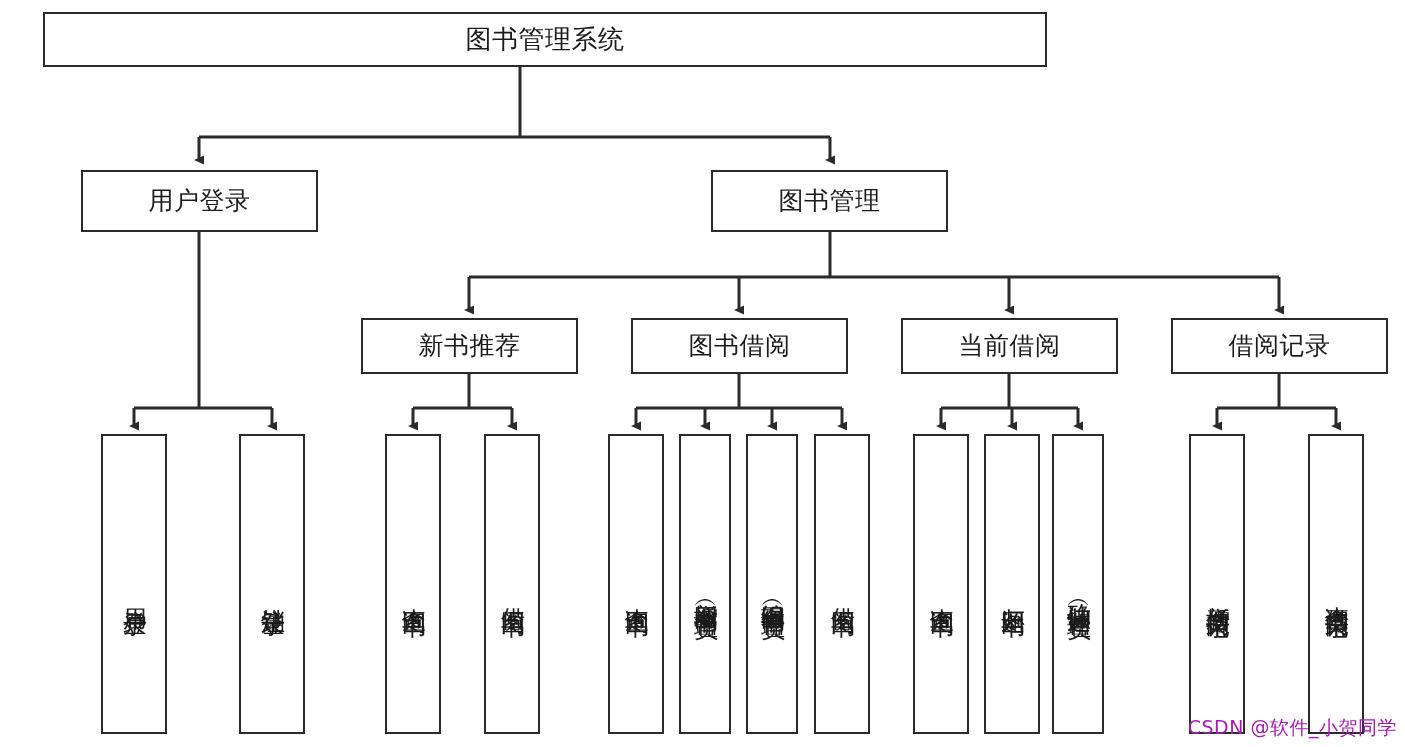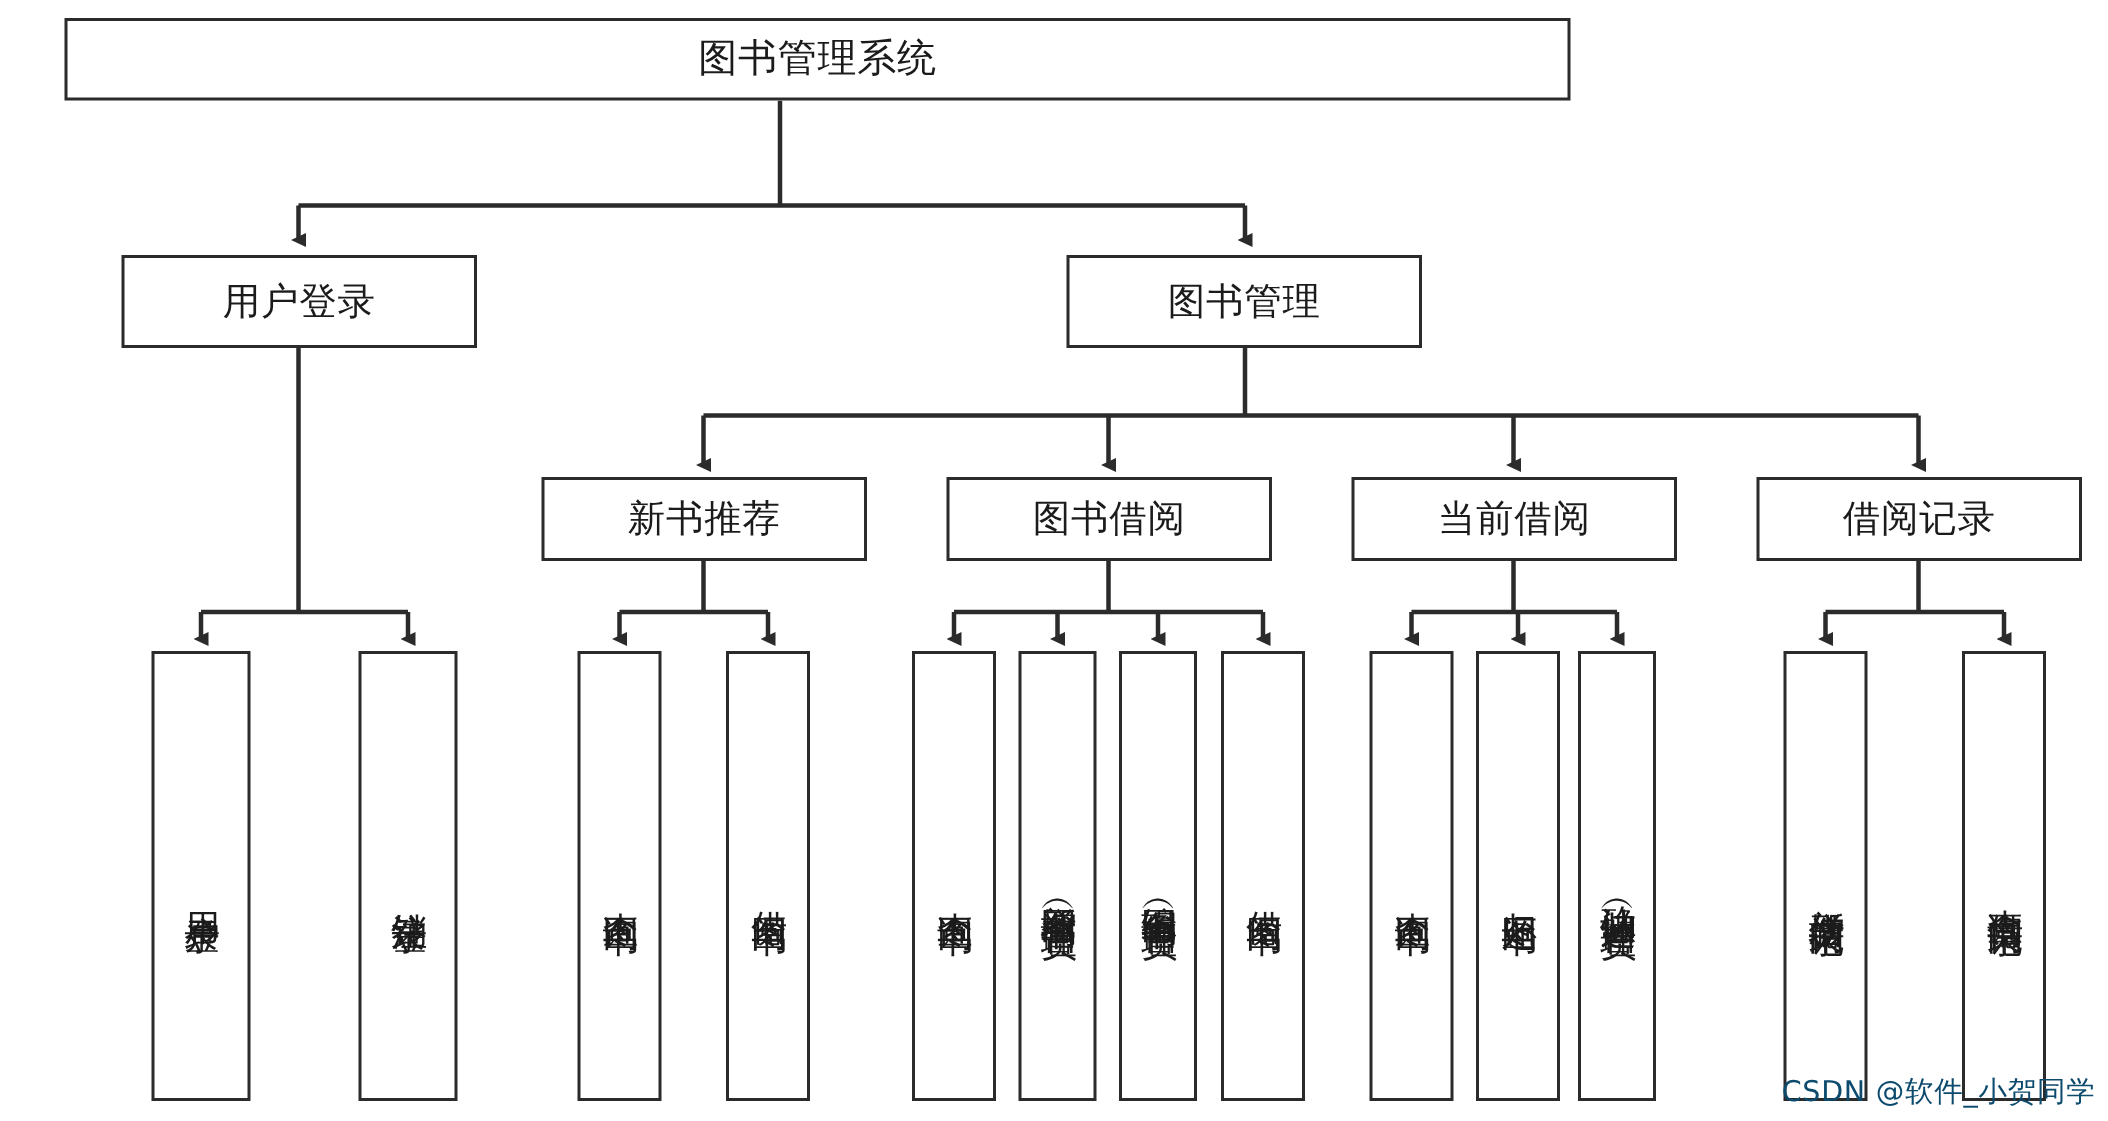--- a/index.html
+++ b/index.html
@@ -60,21 +60,21 @@
     line-height: 1.16;
     letter-spacing: 2px;
     white-space: pre;
     max-height: 100%;
   }
   .watermark {
     position: absolute;
     right: 8px;
     bottom: 6px;
     font-size: 19px;
-    color: #0c4a6e;
+    color: #a21caf;
     letter-spacing: 0.5px;
     white-space: nowrap;
   }
 </style>
 </head>
 <body>
 
 <div id="canvas">
 
   <svg class="wires" viewBox="0 0 1405 747" xmlns="http://www.w3.org/2000/svg">

